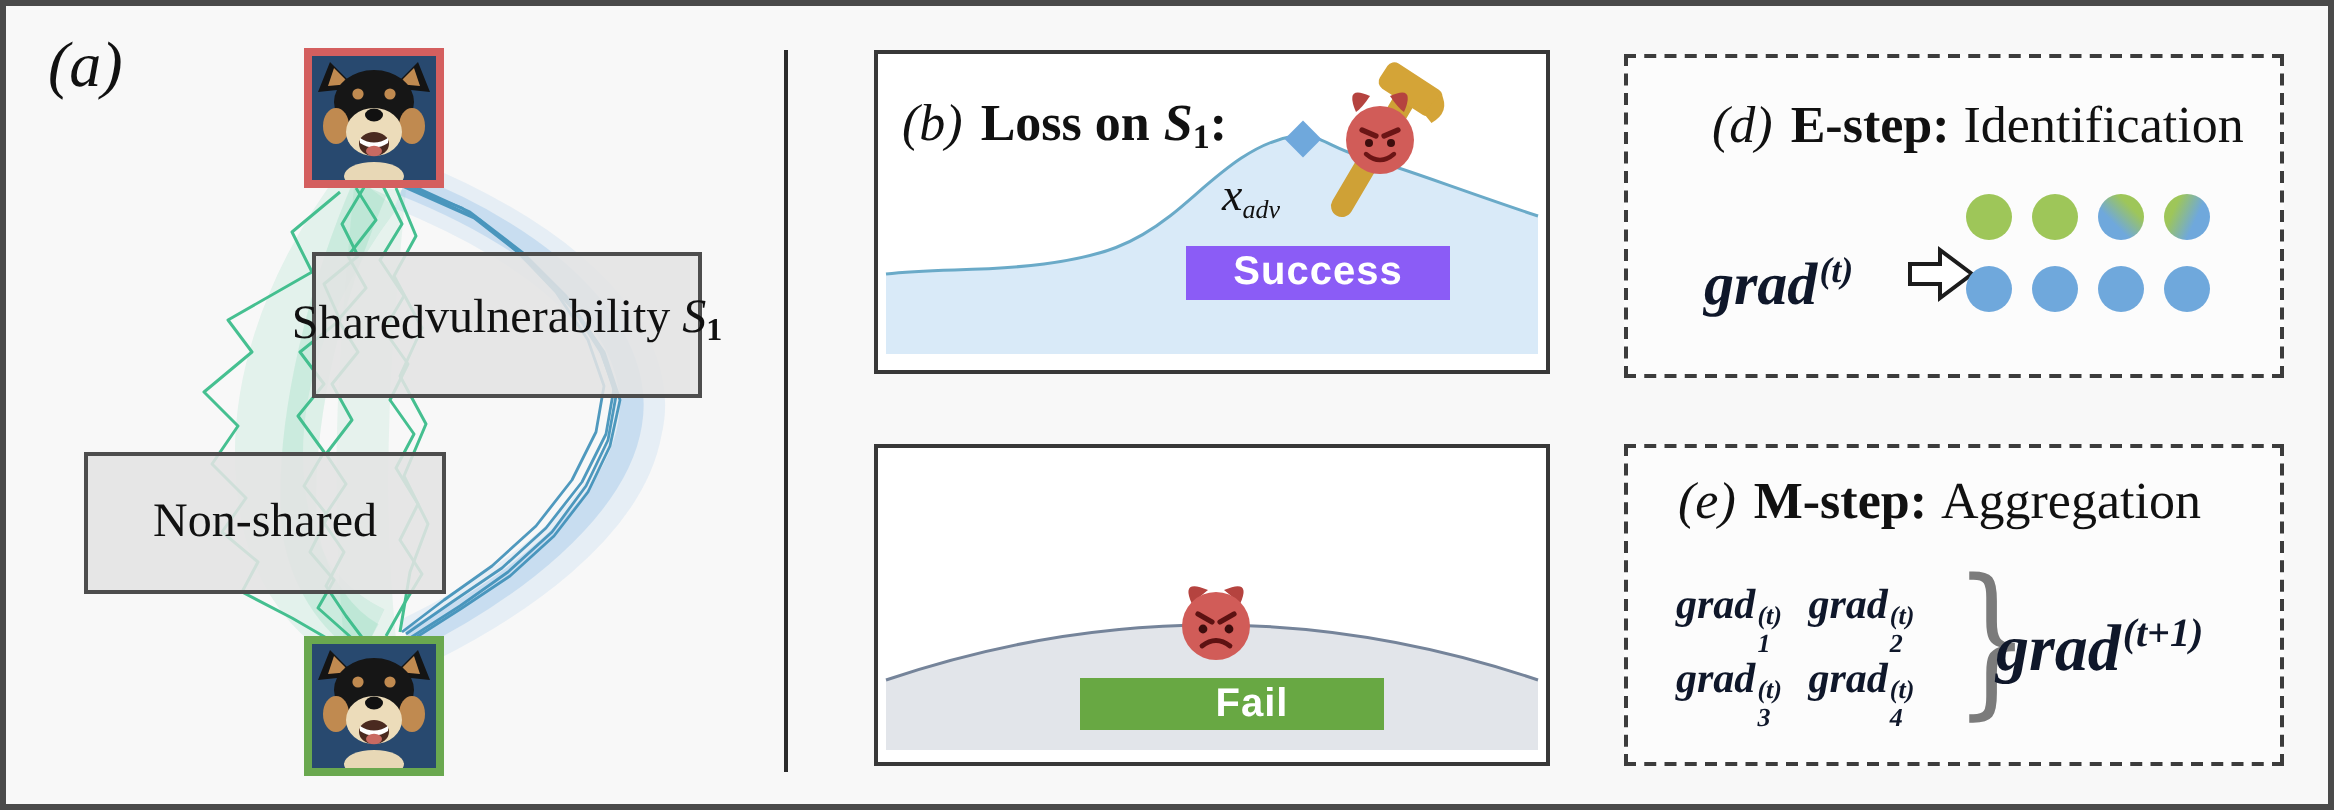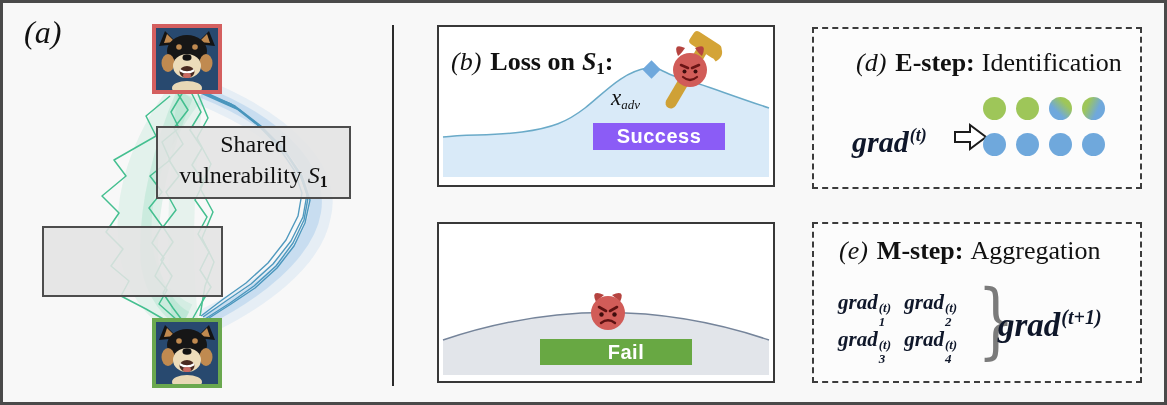--- a/index.html
+++ b/index.html
@@ -8,21 +8,21 @@
   .fig-border{position:absolute;inset:0;border:3px solid #4a4a4a;pointer-events:none;z-index:50;}
   .abs{position:absolute;}
 
   
   .a-label{left:24px;top:14px;font-style:italic;font-size:32px;}
   .traj-svg{left:50px;top:80px;z-index:1;}
   .dog{width:70px;height:70px;box-sizing:border-box;z-index:3;}
   .dog-top{left:152px;top:24px;border:4px solid #d45f5f;}
   .dog-bottom{left:152px;top:318px;border:4px solid #6aa84f;}
   .vuln-box{box-sizing:border-box;background:rgba(228,228,228,0.87);border:2px solid #4d4d4d;
-            z-index:2;display:flex;flex-direction:column;align-items:center;justify-content:center;
+            z-index:2;display:flex;flex-direction:row;align-items:center;justify-content:center;
             font-size:24px;line-height:31px;text-align:left;}
   .box-shared{left:156px;top:126px;width:195px;height:73px;}
   .box-nonshared{left:42px;top:226px;width:181px;height:71px;}
   .set{font-style:italic;margin-left:6px;}
   .set-sub{font-size:16px;font-weight:700;vertical-align:-4px;font-style:normal;}
   .divider{left:392px;top:25px;width:2px;height:361px;background:#2b2b2b;z-index:4;}
 
   
   .panel-solid{box-sizing:border-box;background:#ffffff;border:2px solid #383838;z-index:4;overflow:hidden;}
   .panel-b{left:437px;top:25px;width:338px;height:162px;}
@@ -121,20 +121,21 @@
       <polyline points="151,13 187,29 214,50 236,73 252,96 260,120 255,143 244,166 227,188 205,208 181,224 156,240"></polyline>
     </g>
   </svg>
 
   <div class="abs vuln-box box-shared">
     <div>Shared</div>
     <div><span>vulnerability</span><span class="set">S</span><span class="set-sub">1</span></div>
   </div>
 
   <div class="abs vuln-box box-nonshared">
+    <div>Non-shared</div>
   </div>
 
   <div class="abs dog dog-top">
     <svg width="62" height="62">
         <use href="#dog-face"></use>
       </svg>
   </div>
   <div class="abs dog dog-bottom">
     <svg width="62" height="62">
         <use href="#dog-face"></use>

